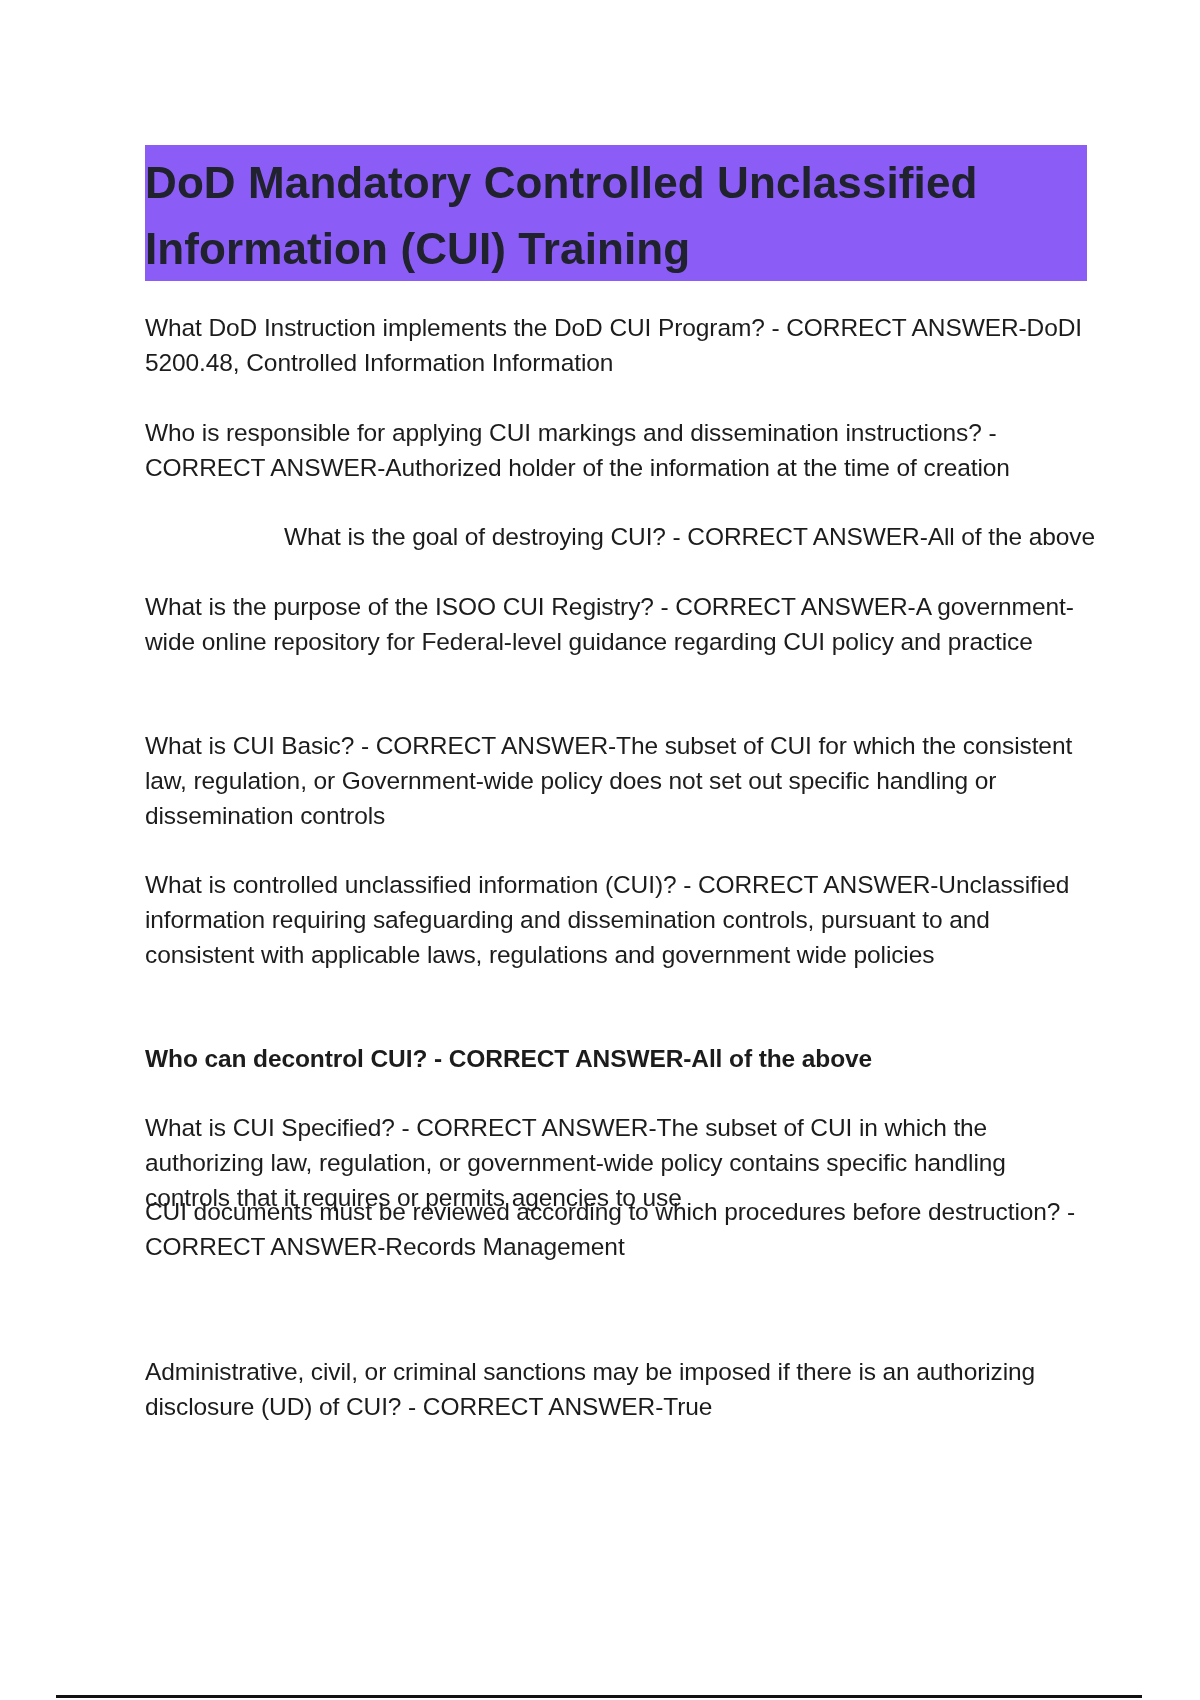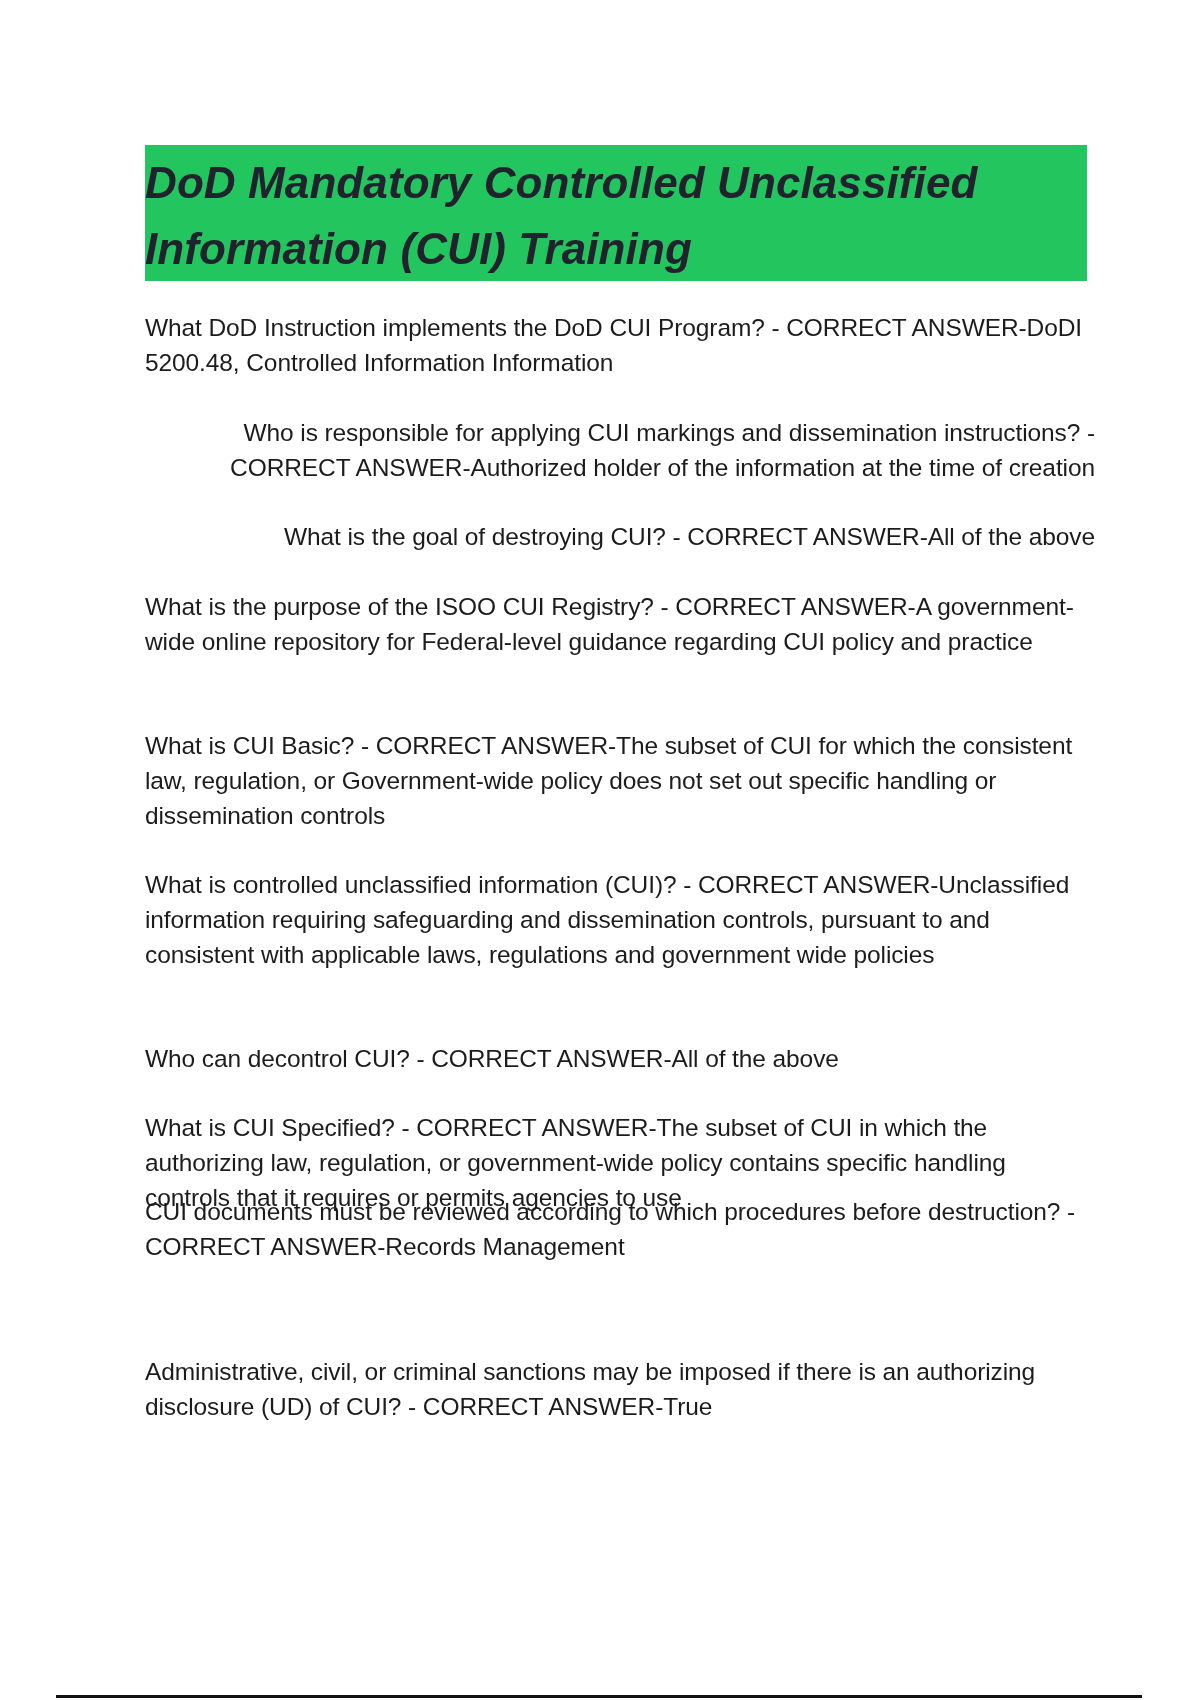--- a/index.html
+++ b/index.html
@@ -21,24 +21,23 @@
       top: 0;
       width: 1200px;
       height: 1700px;
     }
     .title-box {
       position: absolute;
       left: 145px;
       top: 145px;
       width: 942px;
       height: 136px;
-      background: #22c55e;
+      background: #8b5cf6;
       box-sizing: border-box;
       padding: 0 0 0 0;
-      font-style: italic;
     }
     .title {
       margin: 0;
       padding: 0;
       font-family: "Liberation Sans", sans-serif;
       font-weight: bold;
       font-size: 44px;
       line-height: 66px;
       color: #20222e;
       letter-spacing: 0.1px;
@@ -76,25 +75,25 @@
 <body>
 
 <div class="page">
 
   <div class="title-box">
     <h1 class="title">DoD Mandatory Controlled Unclassified Information (CUI) Training</h1>
   </div>
 
   <div class="qa-list">
     <p class="qa-item" style="top:0px;">What DoD Instruction implements the DoD CUI Program? - CORRECT ANSWER-DoDI 5200.48, Controlled Information Information</p>
-    <p class="qa-item" style="top:105px;text-align:right;">Who is responsible for applying CUI markings and dissemination instructions? - CORRECT ANSWER-Authorized holder of the information at the time of creation</p>
+    <p class="qa-item" style="top:105px;">Who is responsible for applying CUI markings and dissemination instructions? - CORRECT ANSWER-Authorized holder of the information at the time of creation</p>
     <p class="qa-item" style="top:209px;text-align:right;">What is the goal of destroying CUI? - CORRECT ANSWER-All of the above</p>
     <p class="qa-item" style="top:279px;">What is the purpose of the ISOO CUI Registry? - CORRECT ANSWER-A government-wide online repository for Federal-level guidance regarding CUI policy and practice</p>
     <p class="qa-item" style="top:418px;">What is CUI Basic? - CORRECT ANSWER-The subset of CUI for which the consistent law, regulation, or Government-wide policy does not set out specific handling or dissemination controls</p>
     <p class="qa-item" style="top:557px;">What is controlled unclassified information (CUI)? - CORRECT ANSWER-Unclassified information requiring safeguarding and dissemination controls, pursuant to and consistent with applicable laws, regulations and government wide policies</p>
-    <p class="qa-item" style="top:731px;">Who can decontrol CUI? - CORRECT ANSWER-All of the above</p>
+    <p class="qa-item" style="top:731px;font-weight:bold;">Who can decontrol CUI? - CORRECT ANSWER-All of the above</p>
     <p class="qa-item" style="top:800px;">What is CUI Specified? - CORRECT ANSWER-The subset of CUI in which the authorizing law, regulation, or government-wide policy contains specific handling controls that it requires or permits agencies to use</p>
     <p class="qa-item" style="top:884px;">CUI documents must be reviewed according to which procedures before destruction? - CORRECT ANSWER-Records Management</p>
     <p class="qa-item" style="top:1044px;">Administrative, civil, or criminal sanctions may be imposed if there is an authorizing disclosure (UD) of CUI? - CORRECT ANSWER-True</p>
   </div>
 
   <div class="footer-rule"></div>
 </div>
 
 </body></html>

